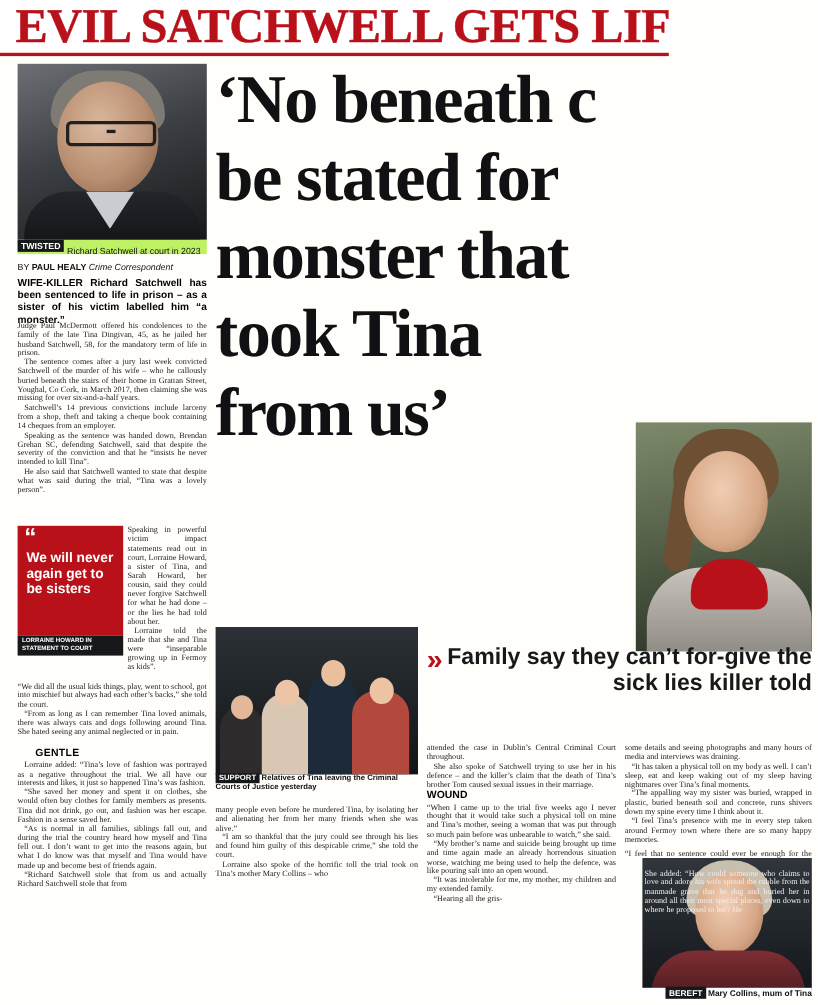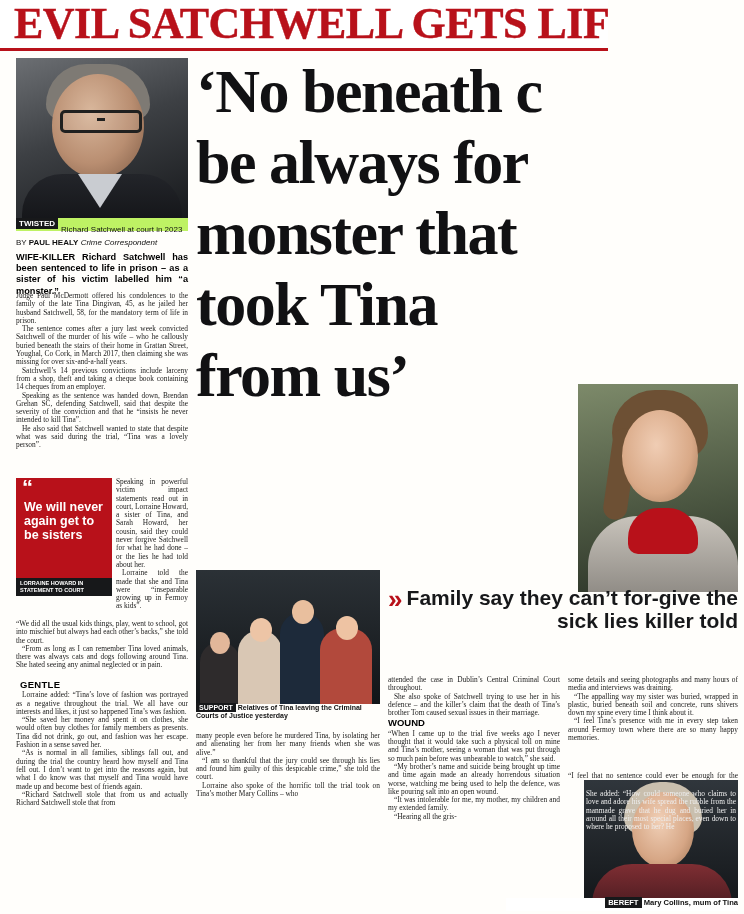--- a/index.html
+++ b/index.html
@@ -120,21 +120,21 @@
     position:absolute;left:16px;top:578px;width:96px;
     background:#17181a;color:#fff;
     font-family:"Liberation Sans", sans-serif;
     font-size:5.6px;font-weight:bold;line-height:7px;
     padding:2px 4px;box-sizing:border-box;
   }
 
   .subhead{
     font-family:"Liberation Sans", sans-serif;
     font-weight:bold;font-size:9.5px;color:#000;
-    margin:3px 0 2px 4px;letter-spacing:0.3px;
+    margin:3px 0 2px 16px;letter-spacing:0.3px;
   }
 
   
   .headline{
     position:absolute;left:196px;top:56px;width:542px;
     font-family:"Liberation Serif", serif;
     font-weight:bold;
     font-size:62px;line-height:71px;
     letter-spacing:-1.5px;
     color:#111113;
@@ -289,21 +289,21 @@
   <div class="col-body" style="left:16px;top:678px;width:172px;height:232px;">
     <div class="subhead">GENTLE</div>
     <p>Lorraine added: “Tina’s love of fashion was portrayed as a negative throughout the trial. We all have our interests and likes, it just so happened Tina’s was fashion.</p>
     <p>“She saved her money and spent it on clothes, she would often buy clothes for family members as presents. Tina did not drink, go out, and fashion was her escape. Fashion in a sense saved her.</p>
     <p>“As is normal in all families, siblings fall out, and during the trial the country heard how myself and Tina fell out. I don’t want to get into the reasons again, but what I do know was that myself and Tina would have made up and become best of friends again.</p>
     <p>“Richard Satchwell stole that from us and actually Richard Satchwell stole that from</p>
   </div>
 
   <div class="headline">
     <div>‘No beneath c</div>
-    <div>be always for</div>
+    <div>be stated for</div>
     <div>monster that</div>
     <div>took Tina</div>
     <div>from us’</div>
   </div>
 
   <div class="photo-right">
     <div class="pr-hair"></div>
     <div class="pr-hair2"></div>
     <div class="pr-head"></div>
     <div class="pr-body"></div>
@@ -340,20 +340,21 @@
     <p>She also spoke of Satchwell trying to use her in his defence – and the killer’s claim that the death of Tina’s brother Tom caused sexual issues in their marriage.</p>
     <div class="wound-head">WOUND</div>
     <p class="first">“When I came up to the trial five weeks ago I never thought that it would take such a physical toll on mine and Tina’s mother, seeing a woman that was put through so much pain before was unbearable to watch,” she said.</p>
     <p>“My brother’s name and suicide being brought up time and time again made an already horrendous situation worse, watching me being used to help the defence, was like pouring salt into an open wound.</p>
     <p>“It was intolerable for me, my mother, my children and my extended family.</p>
     <p>“Hearing all the gris-</p>
   </div>
 
   <div class="col-body" style="left:568px;top:676px;width:170px;height:98px;">
     <p class="first">some details and seeing photographs and many hours of media and interviews was draining.</p>
+    <p>“It has taken a physical toll on my body as well. I can’t sleep, eat and keep waking out of my sleep having nightmares over Tina’s final moments.</p>
     <p>“The appalling way my sister was buried, wrapped in plastic, buried beneath soil and concrete, runs shivers down my spine every time I think about it.</p>
     <p>“I feel Tina’s presence with me in every step taken around Fermoy town where there are so many happy memories.</p>
   </div>
 
   <div class="photo-br">
     <div class="br-hair"></div>
     <div class="br-head"></div>
     <div class="br-body"></div>
   </div>
 

